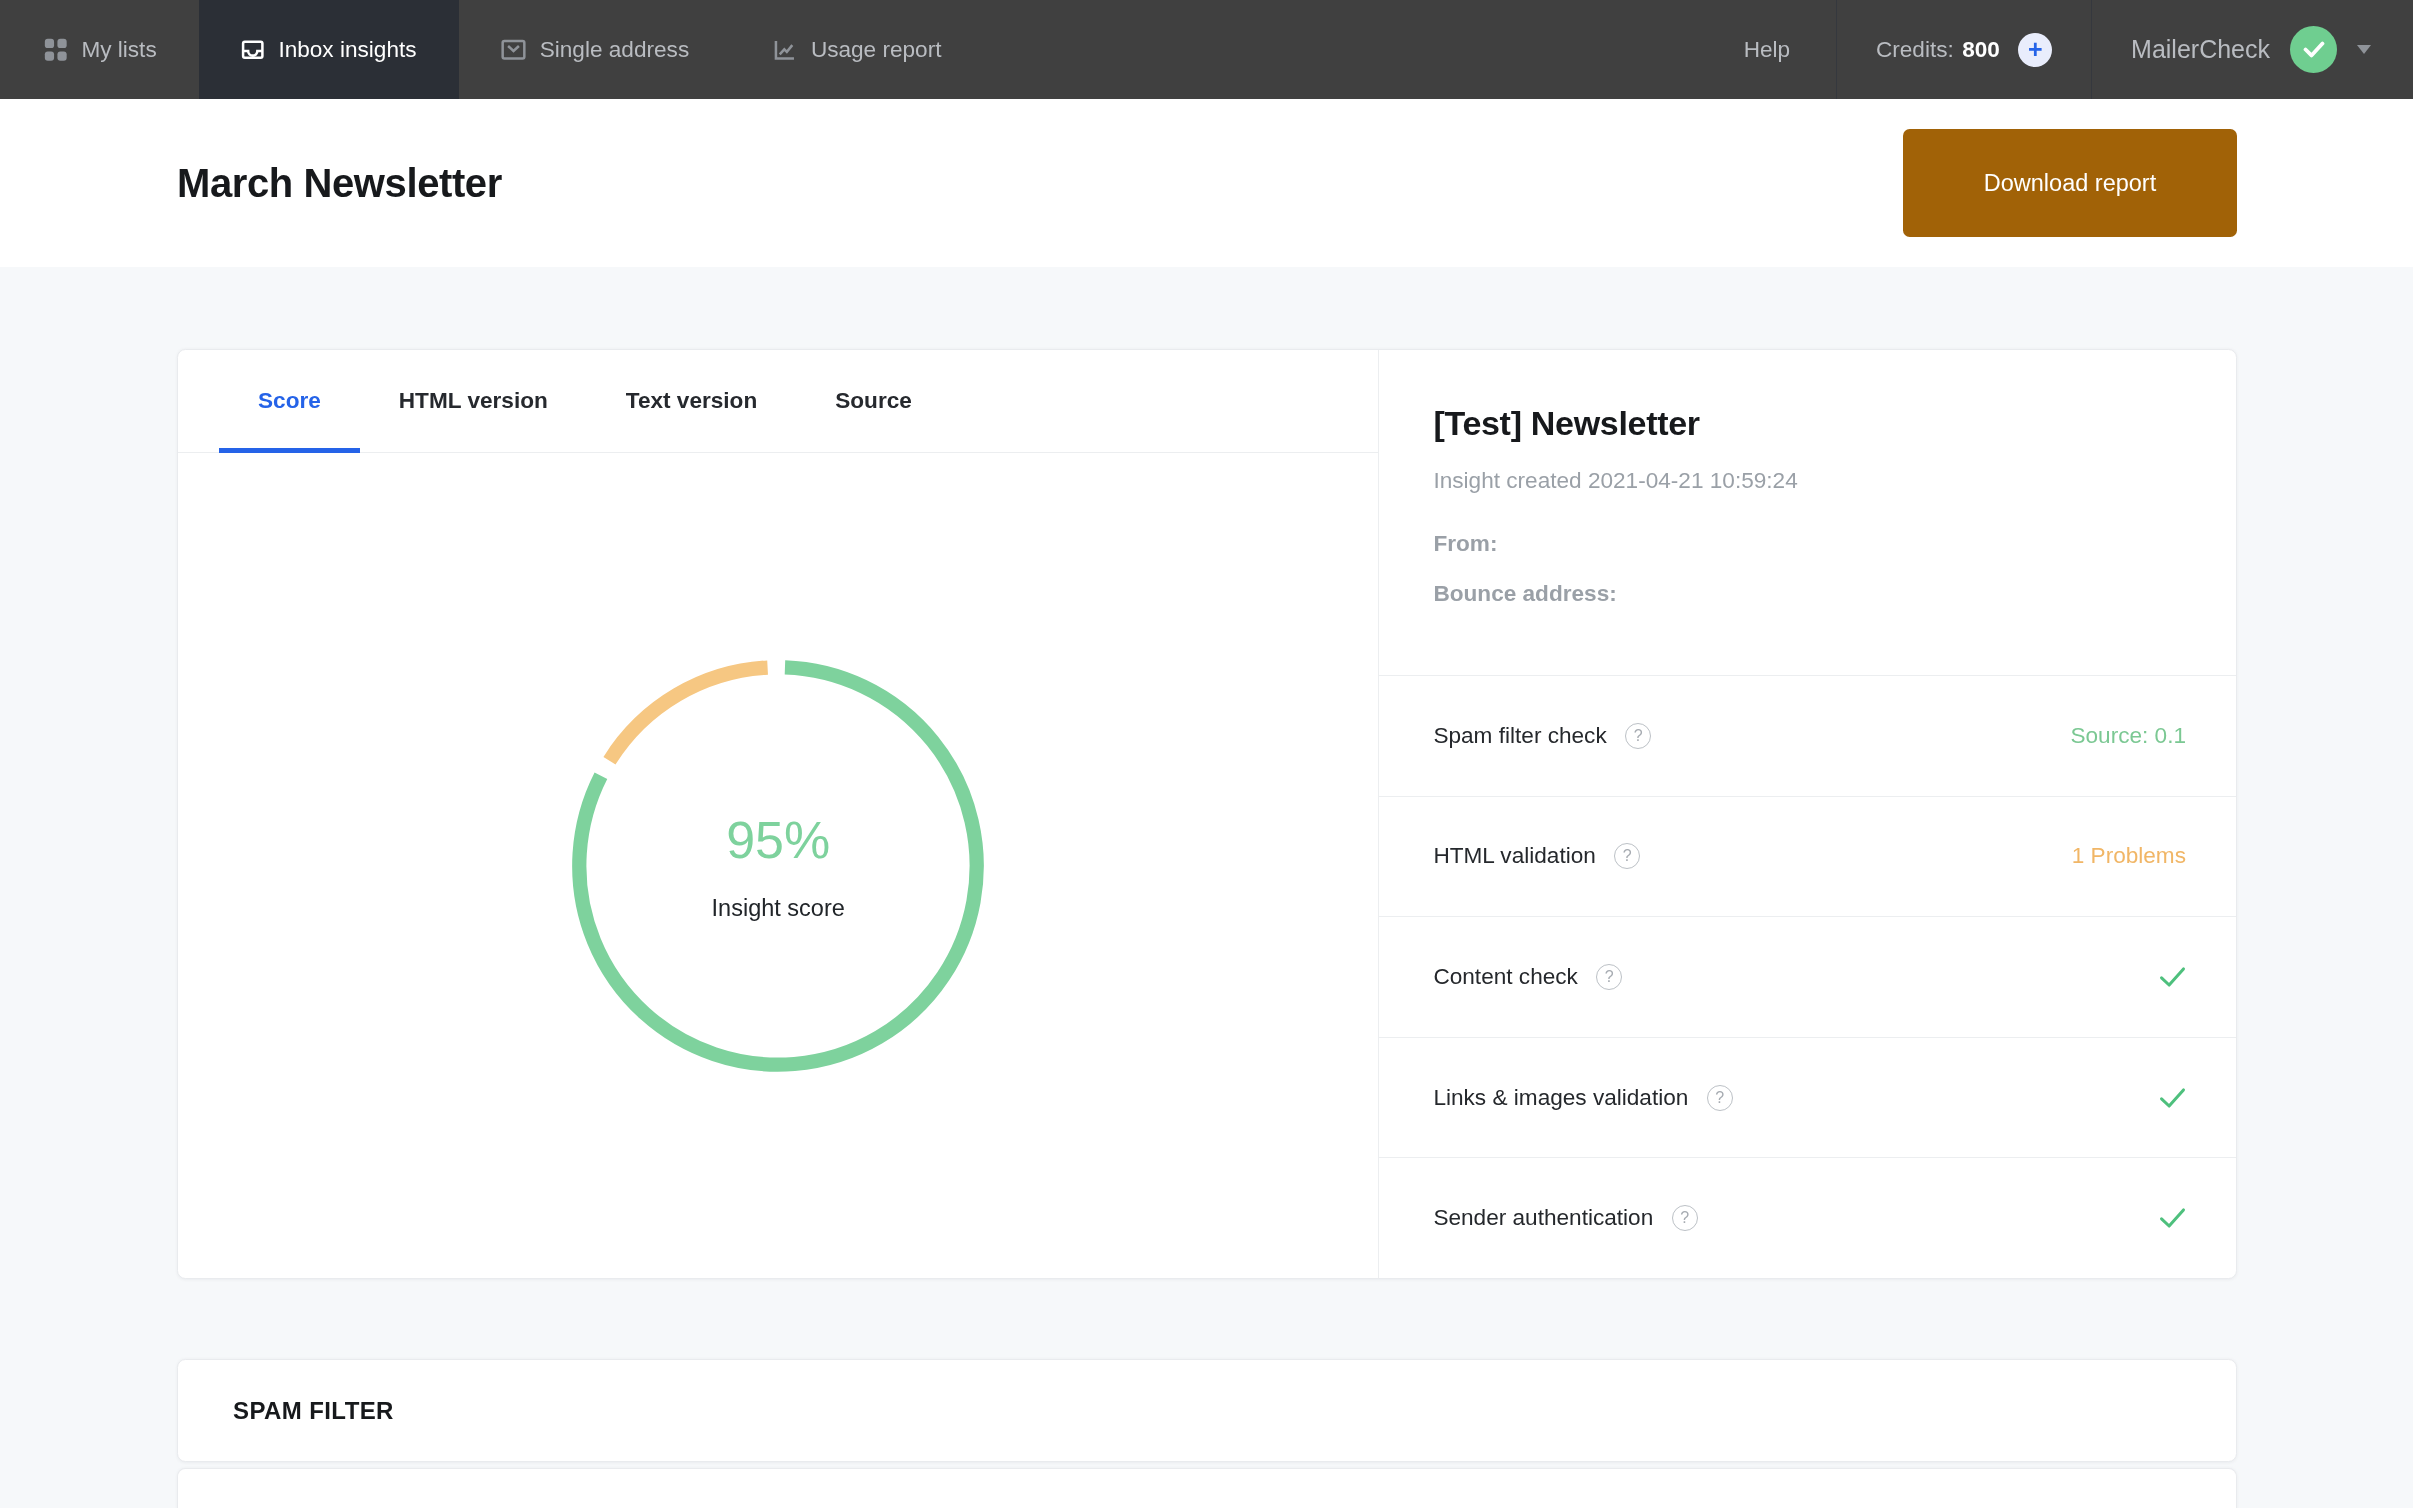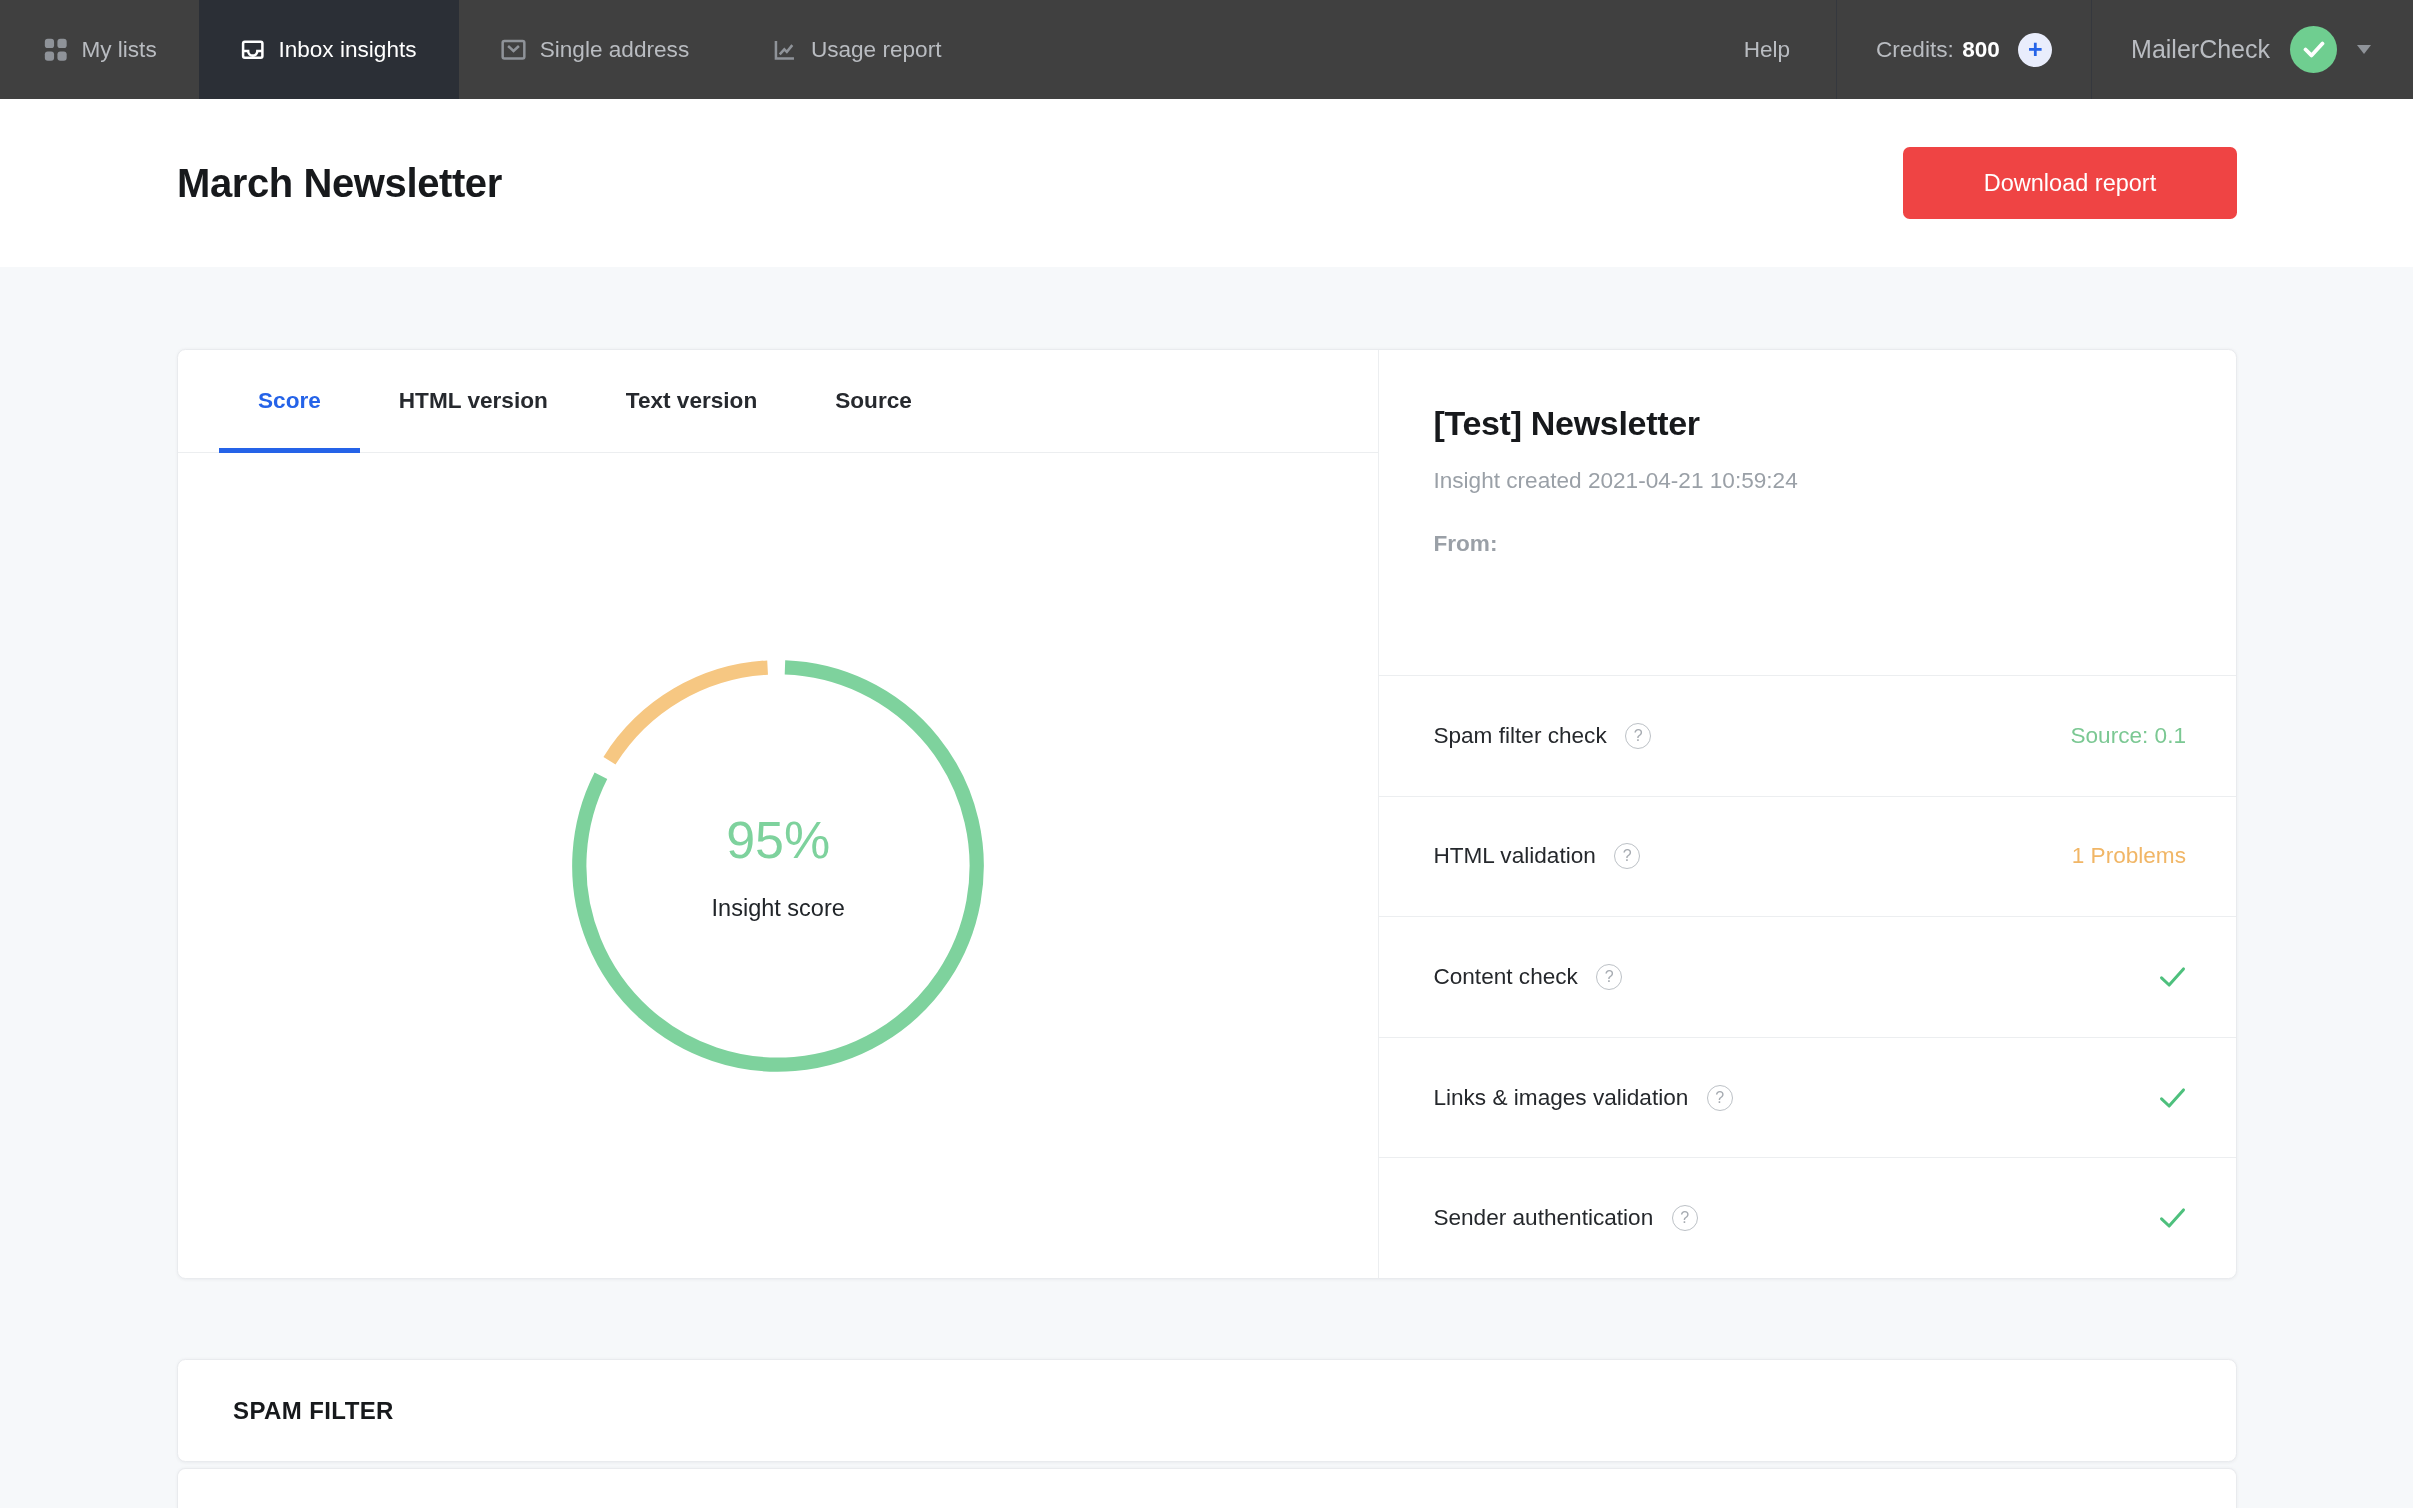--- a/index.html
+++ b/index.html
@@ -24,21 +24,21 @@
   .credits-value { color:#ffffff; font-weight:bold; margin-left:8.4px; }
   .plus-btn { width:34px; height:34px; border-radius:50%; background:#e9edfc; color:#2563e8; font-size:25px; font-weight:bold; display:flex; align-items:center; justify-content:center; margin-left:18.4px; cursor:pointer; line-height:1; }
   .nav-account { display:flex; align-items:center; gap:20px; padding:0 42px 0 39px; cursor:pointer; }
   .account-name { color:#b9bcc1; font-size:25px; }
   .avatar { width:47px; height:47px; border-radius:50%; background:#6fce90; display:flex; align-items:center; justify-content:center; }
   .caret { width:0; height:0; border-left:7.5px solid transparent; border-right:7.5px solid transparent; border-top:9.2px solid #8f9399; }
 
   
   .page-header { height:168px; background:#ffffff; display:flex; align-items:center; justify-content:space-between; padding:0 176px 0 177px; }
   .page-title { font-size:40px; font-weight:bold; color:#17191c; letter-spacing:-0.4px; }
-  .download-btn { width:334px; height:72px; background:#ef4444; border:none; border-radius:6.7px; color:#ffffff; font-size:23.5px; font-family:inherit; cursor:pointer; }
+  .download-btn { width:334px; height:108px; background:#a16207; border:none; border-radius:6.7px; color:#ffffff; font-size:23.5px; font-family:inherit; cursor:pointer; }
 
   
   .content { padding:82px 176px 0 177px; }
   .card { background:#ffffff; border:0.8px solid #e9ebee; border-radius:8.4px; box-shadow:0 0.8px 3.4px rgba(24,28,33,0.05); }
   .main-card { width:2060px; height:930px; display:flex; overflow:hidden; }
 
   
   .score-pane { width:1201px; display:flex; flex-direction:column; }
   .tabs { height:103px; border-bottom:0.8px solid #eceef0; display:flex; padding-left:41px; }
   .tab { position:relative; display:flex; align-items:center; padding:0 39px; font-size:22.6px; font-weight:bold; color:#26292e; cursor:pointer; white-space:nowrap; }
@@ -170,20 +170,21 @@
           </div>
         </div>
       </div>
     </div>
 
     <div class="details-pane">
       <div class="details-head">
         <h2 class="details-title">[Test] Newsletter</h2>
         <div class="details-created">Insight created 2021-04-21 10:59:24</div>
         <div class="details-from">From:</div>
+        <div class="details-bounce">Bounce address:</div>
       </div>
 
       <div class="check-row">
         <span class="check-label">Spam filter check</span>
         <span class="help-circle">?</span>
         <span class="check-value value-green">Source: 0.1</span>
       </div>
 
       <div class="check-row">
         <span class="check-label">HTML validation</span>

